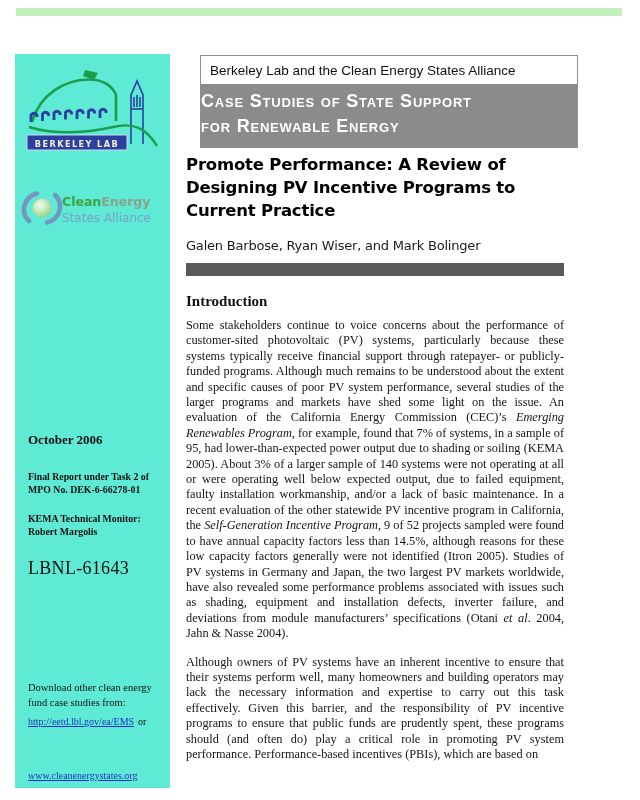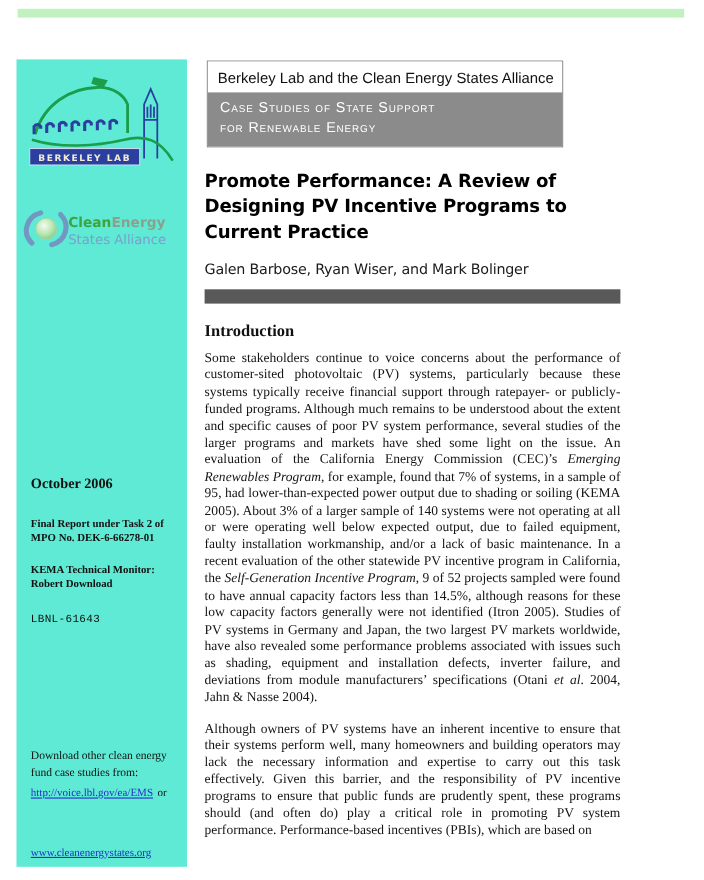--- a/index.html
+++ b/index.html
@@ -12,32 +12,32 @@
   .topbar{left:16px;top:8px;width:606px;height:8px;background:#c0f1bf;}
   
   .sidebar{left:15px;top:54px;width:155px;height:734px;background:#5eead4;}
   .bl-logo{position:absolute;top:10px;left:10px;}
   .cesa-logo{position:absolute;top:126px;left:5px;}
   .sb-date{position:absolute;top:378px;left:13px;font-weight:bold;font-size:13px;white-space:nowrap;}
   .sb-small{position:absolute;left:13px;font-weight:bold;font-size:9.8px;line-height:13px;}
   .sb-small div{white-space:nowrap;}
   .sb-report{top:416px;}
   .sb-monitor{top:458px;}
-  .sb-lbnl{position:absolute;top:504px;left:13px;font-size:10px;letter-spacing:.3px;white-space:nowrap;font-family:Liberation Mono, monospace;}
+  .sb-lbnl{position:absolute;top:504px;left:13px;font-size:18px;letter-spacing:.3px;white-space:nowrap;}
   .sb-download{position:absolute;top:626px;left:13px;font-size:10.5px;line-height:15px;}
   .sb-download div{white-space:nowrap;}
   .sb-link1{position:absolute;top:662px;left:13px;font-size:10px;white-space:nowrap;}
   .sb-link2{position:absolute;top:716px;left:13px;font-size:10px;white-space:nowrap;}
   a.doclink, .doclink{color:#2431c4;text-decoration:underline;cursor:pointer;}
   .or-txt{color:#111;text-decoration:none;margin-left:4px;}
   
-  .header-box{left:188px;top:55px;width:324px;box-sizing:border-box;border:1px solid #8e8e8e;background:#fff;}
+  .header-box{left:200px;top:55px;width:378px;box-sizing:border-box;border:1px solid #8e8e8e;background:#fff;}
   .header-affil{padding:7px 9px 6px 9px;font-family:"Liberation Sans",sans-serif;font-size:13.5px;color:#111;background:#ffffff;white-space:nowrap;}
-  .header-series{background:#8b8b8b;color:#ffffff;padding:5px 9px 8px 11px;
-    font-family:"Liberation Sans",sans-serif;font-weight:normal;font-size:13px;line-height:1.38;
+  .header-series{background:#8b8b8b;color:#ffffff;padding:5px 9px 8px 0;
+    font-family:"Liberation Sans",sans-serif;font-weight:bold;font-size:18px;line-height:1.38;
     font-variant:small-caps;letter-spacing:.8px;}
   .title{left:186px;top:153px;width:378px;font-family:"DejaVu Sans",sans-serif;
     font-weight:bold;font-size:16.5px;line-height:23px;color:#000;letter-spacing:-.2px;}
   .title div{white-space:nowrap;}
   .authors{left:186px;top:238px;width:378px;font-family:"DejaVu Sans",sans-serif;
     font-size:13px;color:#1a1a1a;letter-spacing:-.2px;white-space:nowrap;}
   .divider{left:186px;top:263px;width:378px;height:13px;background:#595959;}
   .intro-head{left:186px;top:293px;font-weight:bold;font-size:15px;}
   .bodytext{left:186px;top:318px;width:378px;font-size:12.3px;line-height:15.4px;text-align:justify;color:#141414;}
   .bodytext p{margin:0 0 13px 0;}
@@ -100,31 +100,31 @@
 
   <div class="sb-date">October 2006</div>
 
   <div class="sb-small sb-report">
     <div>Final Report under Task 2 of</div>
     <div>MPO No. DEK-6-66278-01</div>
   </div>
 
   <div class="sb-small sb-monitor">
     <div>KEMA Technical Monitor:</div>
-    <div>Robert Download</div>
+    <div>Robert Margolis</div>
   </div>
 
   <div class="sb-lbnl">LBNL-61643</div>
 
   <div class="sb-download">
     <div>Download other clean energy</div>
     <div>fund case studies from:</div>
   </div>
 
-  <div class="sb-link1"><span class="doclink">http://voice.lbl.gov/ea/EMS</span><span class="or-txt">or</span></div>
+  <div class="sb-link1"><span class="doclink">http://eetd.lbl.gov/ea/EMS</span><span class="or-txt">or</span></div>
 
   <div class="sb-link2"><span class="doclink">www.cleanenergystates.org</span></div>
 
 </div>
 
 <div class="abs header-box">
   <div class="header-affil">Berkeley Lab and the Clean Energy States Alliance</div>
   <div class="header-series">
     <div>Case Studies of State Support</div>
     <div>for Renewable Energy</div>

